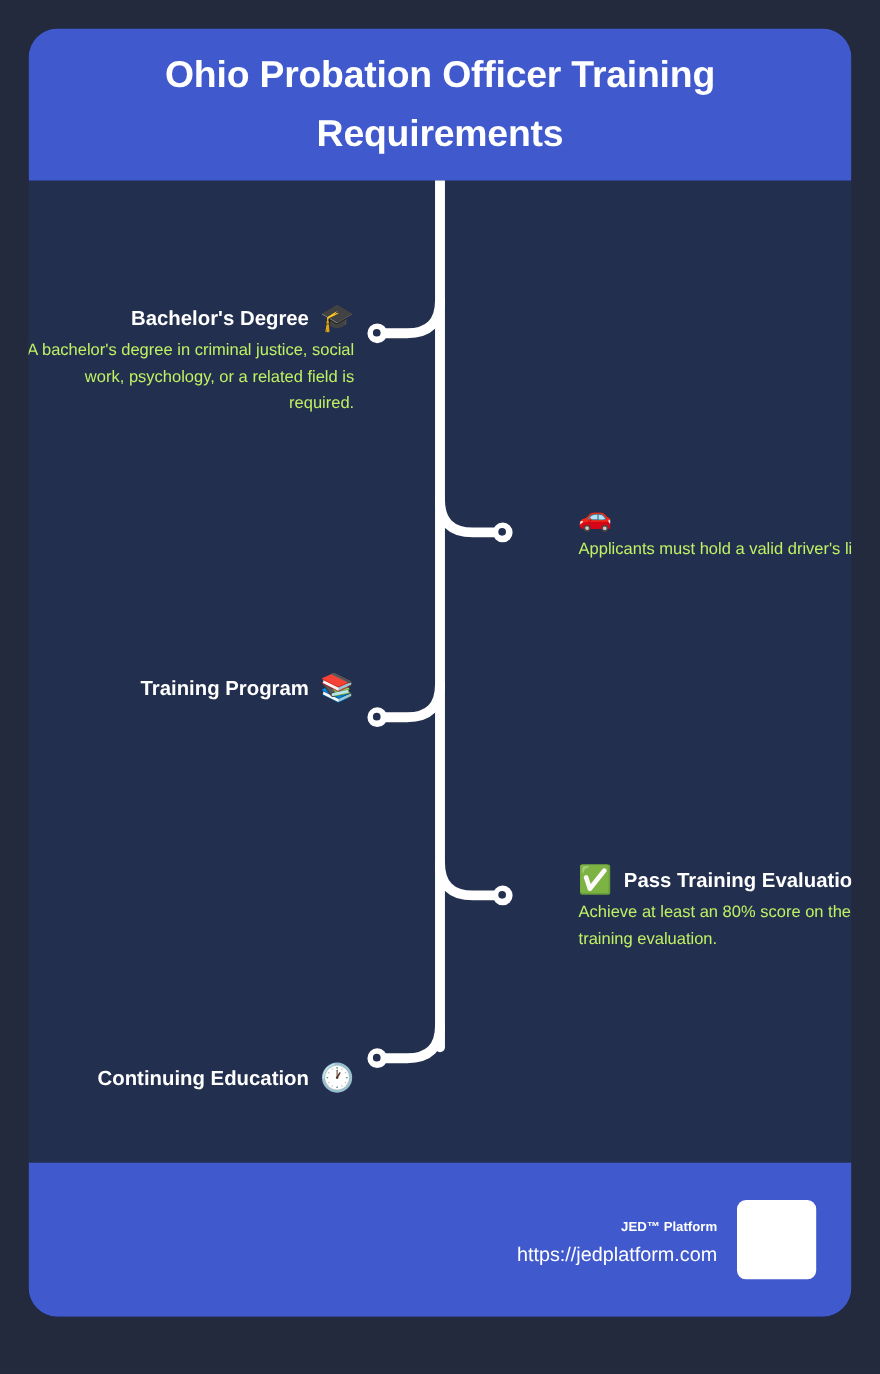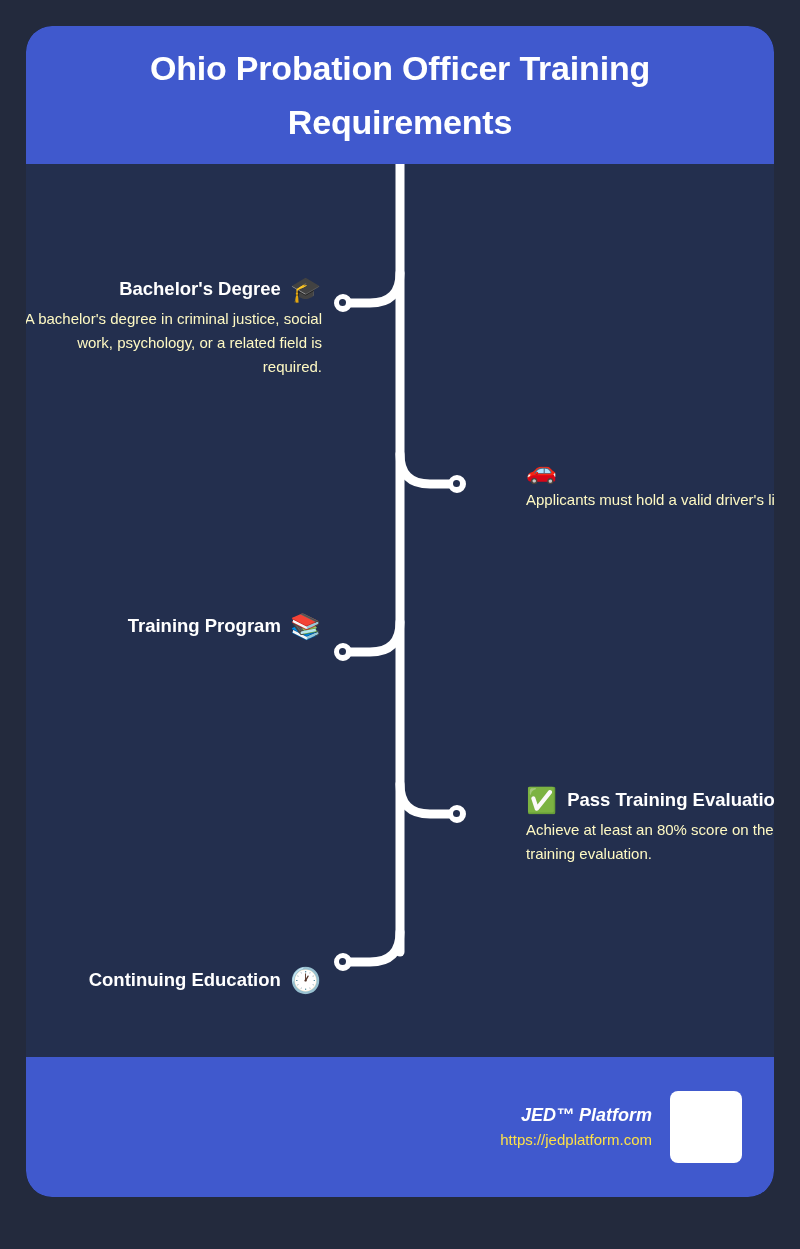--- a/index.html
+++ b/index.html
@@ -95,21 +95,21 @@
     font-size: 18.5px;
     font-weight: bold;
     line-height: 24px;
     white-space: nowrap;
   }
   .item-icon {
     font-size: 25px;
     line-height: 28px;
   }
   .item-desc {
-    color: #fef9c3;
+    color: #bef264;
     font-size: 15px;
     line-height: 24px;
   }
 
   
   .node {
     position: absolute;
     width: 18px;
     height: 18px;
     border-radius: 50%;
@@ -144,29 +144,28 @@
     height: 140px;
     display: flex;
     align-items: center;
     gap: 18px;
   }
   .footer-text {
     text-align: right;
     color: #ffffff;
   }
   .footer-brand {
-    font-size: 18px;
+    font-size: 12px;
     font-weight: bold;
     line-height: 26px;
-    font-style: italic;
   }
   .footer-url {
-    font-size: 15px;
+    font-size: 18px;
     line-height: 24px;
-    color: #fde047;
+    color: #ffffff;
   }
   .footer-logo {
     width: 72px;
     height: 72px;
     border-radius: 8px;
     background: #ffffff;
   }
 </style>
 </head>
 <body>

